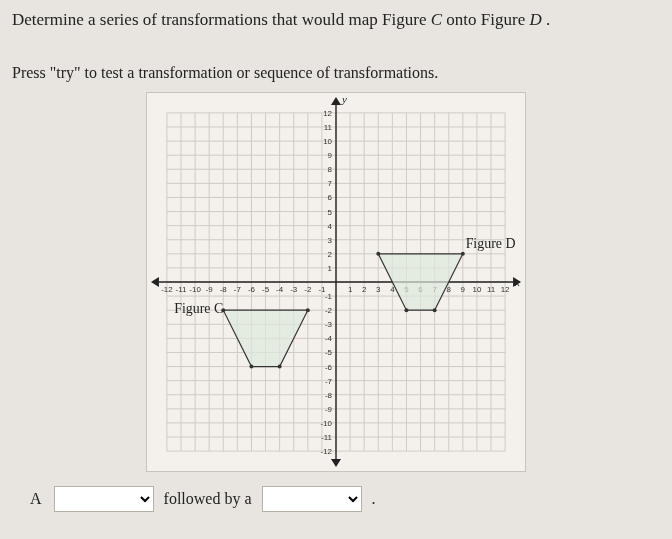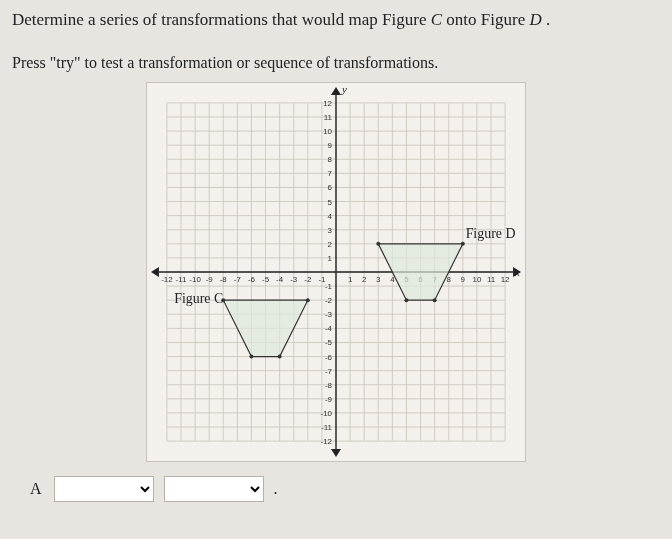--- a/index.html
+++ b/index.html
@@ -5,21 +5,21 @@
   * { box-sizing: border-box; margin: 0; padding: 0; }
   body {
     font-family: Georgia, 'Times New Roman', serif;
     background: #e8e5e0;
     width: 672px;
     height: 539px;
     overflow: hidden;
     padding: 8px 12px;
     color: #222;
   }
-  .question { font-size: 17px; margin-bottom: 22px; line-height: 1.4; }
+  .question { font-size: 17px; margin-bottom: 32px; line-height: 1.4; }
   .question em { font-style: italic; }
   .instruction { font-size: 16px; margin-bottom: 10px; }
   .chart-wrap { display: flex; justify-content: center; }
   svg.graph { background: #f4f1ec; border: 1px solid #c8c3bb; }
   .axis-line { stroke: #222; stroke-width: 1.4; }
   .arrow { fill: #222; }
   .grid line { stroke: #d0cbc2; stroke-width: 1; }
   .tick text { font-size: 8px; fill: #333; font-family: Arial, sans-serif; }
   .shape { fill: #dde8dc; stroke: #333; stroke-width: 1.2; fill-opacity: 0.7; }
   .vertex { fill: #333; }
@@ -168,15 +168,16 @@
       <circle class="vertex" cx="317.5" cy="161.66666666666666" r="2"></circle>
       <circle class="vertex" cx="289.16666666666663" cy="218.33333333333331" r="2"></circle>
       <circle class="vertex" cx="260.83333333333337" cy="218.33333333333331" r="2"></circle>
       <text class="fig-label" x="320.3333333333333" y="156" text-anchor="start">Figure D</text>
     </svg>
 </div>
 
 <div class="answer-row">
   <span class="lbl">A</span>
   <select></select>
+  <span>followed by a</span>
   <select></select>
   <span>.</span>
 </div>
 
 </body></html>

